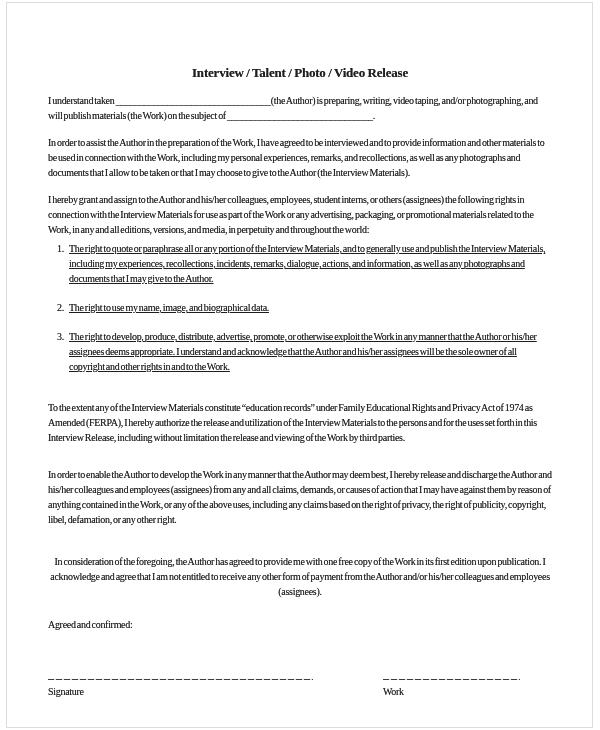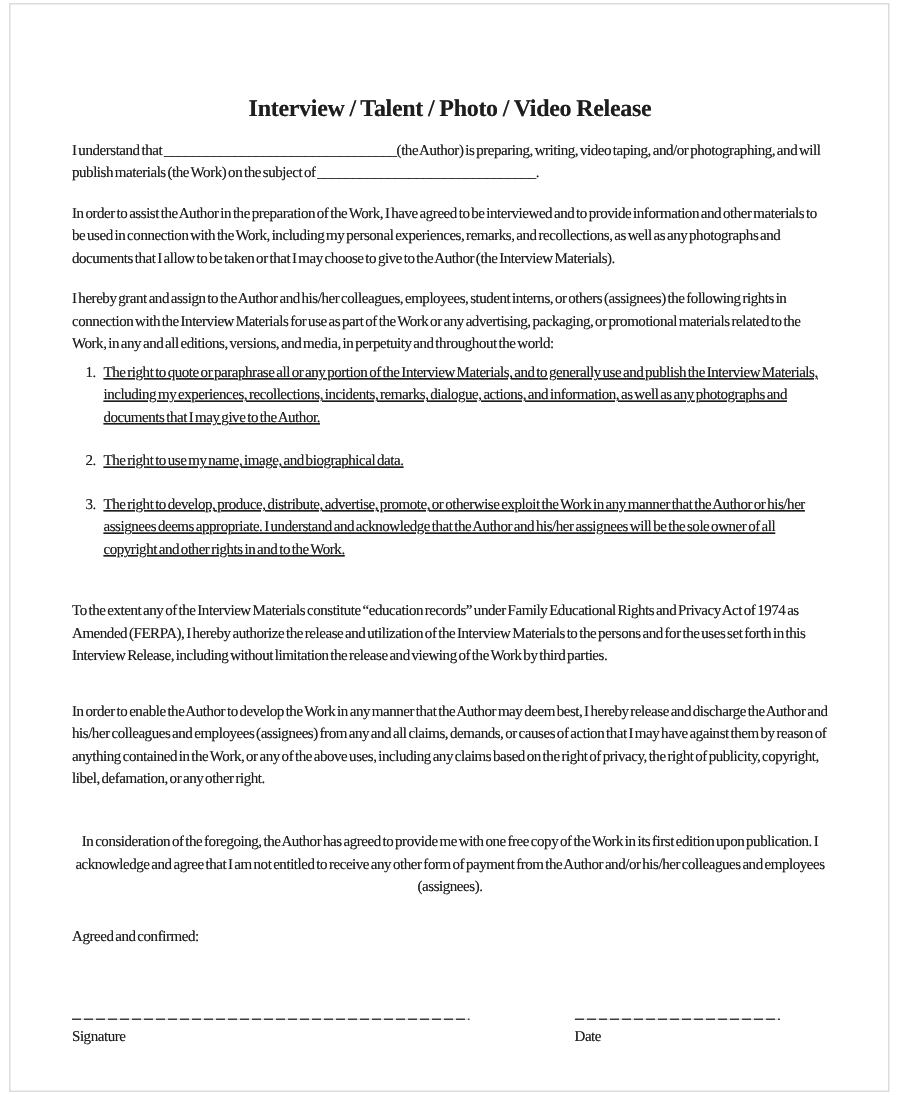--- a/index.html
+++ b/index.html
@@ -19,21 +19,21 @@
     color:#1e1e1e;
     font-size:10px;
     line-height:15px;
     letter-spacing:-0.3px;
     word-spacing:-1px;
     text-shadow:0 0 0.4px rgba(0,0,0,0.55);
     overflow:hidden;
   }
   .doc-title{
     margin:0 0 13px 0;
-    font-size:16px;
+    font-size:13px;
     line-height:15px;
     font-weight:bold;
     text-align:center;
     letter-spacing:-0.2px;
     word-spacing:-0.5px;
   }
   p{margin:0 0 12px 0;}
   p.after-list{margin-bottom:22px;margin-top:26px;}
   p.pre-list{margin-bottom:4px;}
   p.p-release{margin-bottom:27px;}
@@ -68,21 +68,21 @@
   }
   .sig-label{line-height:14px;}
 </style>
 </head>
 <body>
 
 <div class="page">
 
   <h1 class="doc-title">Interview / Talent / Photo / Video Release</h1>
 
-  <p>I understand that _________________________________(the Author) is preparing, writing, video taping, and/or photographing, and will publish materials (the Work) on the subject of _______________________________.</p>
+  <p>I understand taken _________________________________(the Author) is preparing, writing, video taping, and/or photographing, and will publish materials (the Work) on the subject of _______________________________.</p>
 
   <p>In order to assist the Author in the preparation of the Work, I have agreed to be interviewed and to provide information and other materials to be used in connection with the Work, including my personal experiences, remarks, and recollections, as well as any photographs and documents that I allow to be taken or that I may choose to give to the Author (the Interview Materials).</p>
 
   <p class="pre-list">I hereby grant and assign to the Author and his/her colleagues, employees, student interns, or others (assignees) the following rights in connection with the Interview Materials for use as part of the Work or any advertising, packaging, or promotional materials related to the Work, in any and all editions, versions, and media, in perpetuity and throughout the world:</p>
 
   <ol class="rights-list">
     <li>
       <span class="num">1.</span>
       <span class="txt">The right to quote or paraphrase all or any portion of the Interview Materials, and to generally use and publish the Interview Materials, including my experiences, recollections, incidents, remarks, dialogue, actions, and information, as well as any photographs and documents that I may give to the Author.</span>
     </li>
@@ -104,17 +104,17 @@
 
   <p class="agreed">Agreed and confirmed:</p>
 
   <div class="sig-row">
     <div class="sig-block">
       <div class="sig-line"></div>
       <div class="sig-label">Signature</div>
     </div>
     <div class="sig-block date-block">
       <div class="sig-line"></div>
-      <div class="sig-label">Date</div>
+      <div class="sig-label">Work</div>
     </div>
   </div>
 
 </div>
 
 </body></html>

